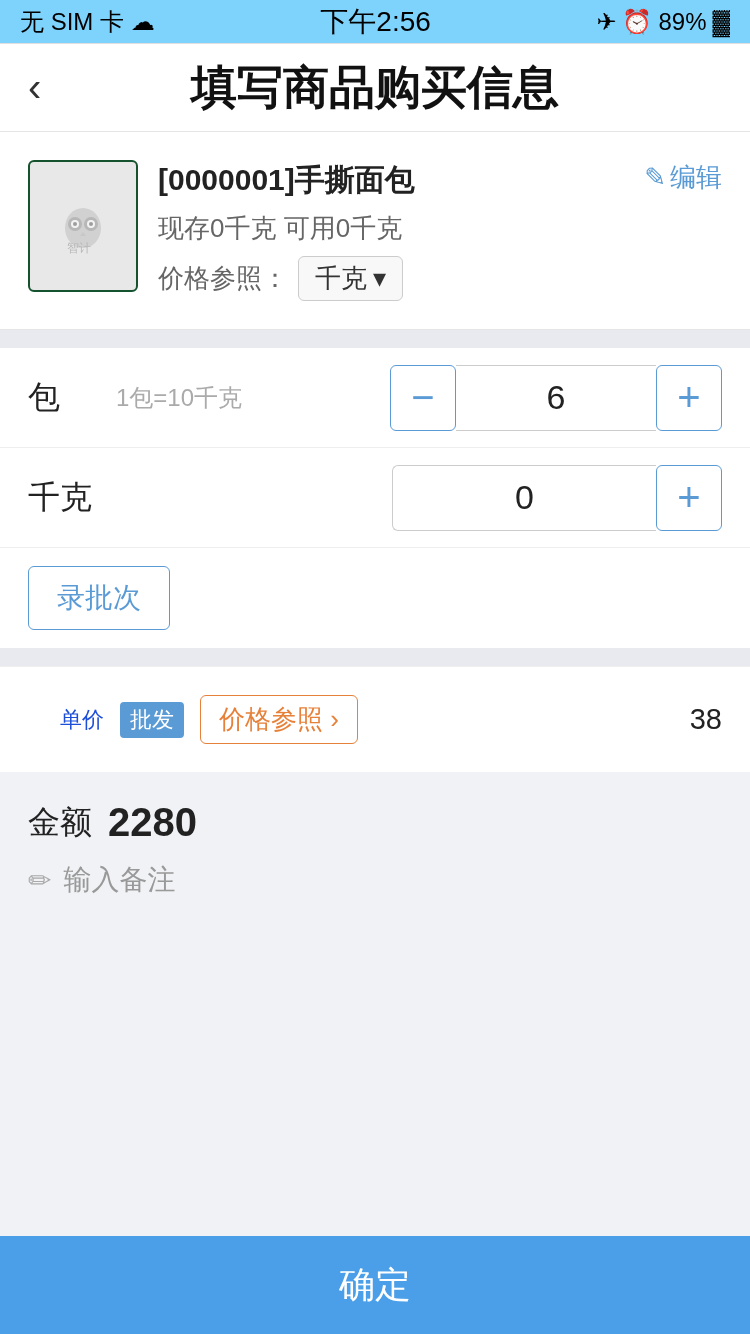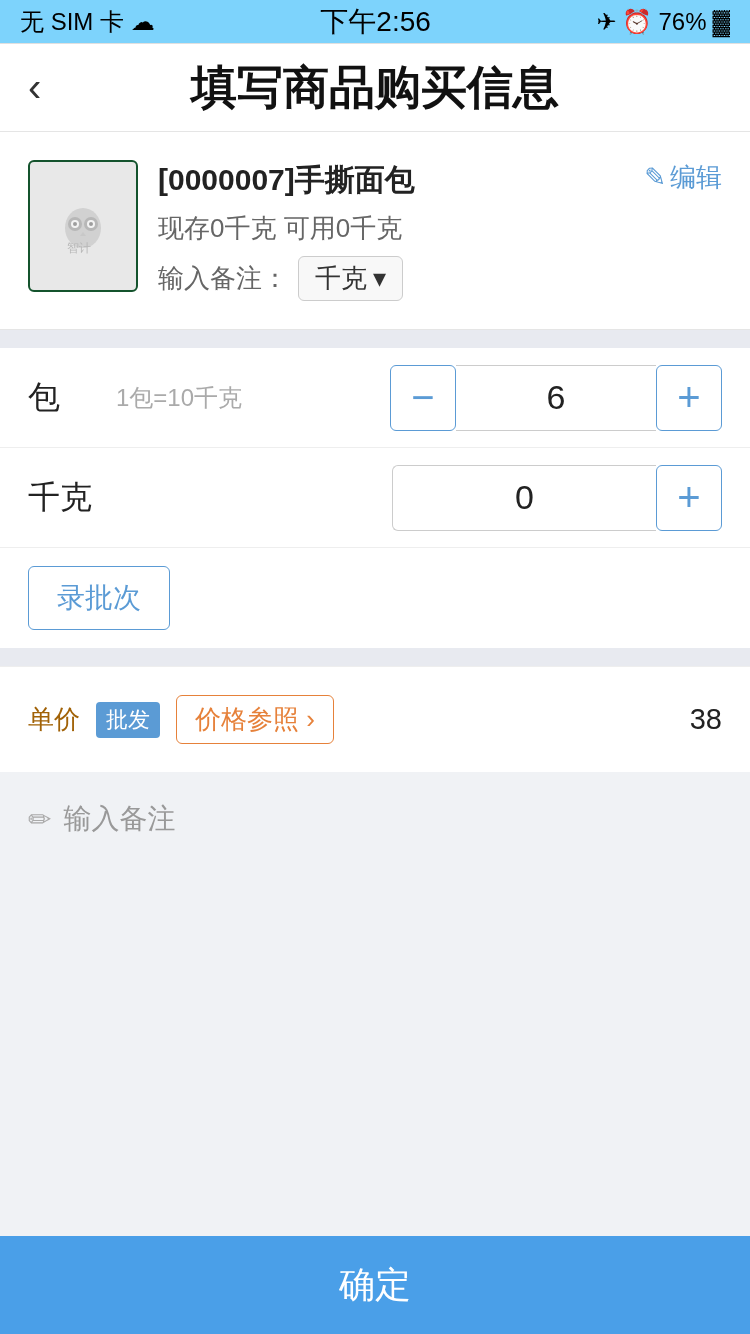--- a/index.html
+++ b/index.html
@@ -190,21 +190,21 @@
     .price-section {
       background: #fff;
       padding: 28px;
       border-top: 1px solid #eee;
     }
     .price-row {
       display: flex;
       align-items: center;
       gap: 16px;
     }
-    .price-label { font-size: 26px; color: #a16207; }
+    .price-label { font-size: 22px; color: #1d4ed8; margin-left: 32px; }
     .badge-pi {
       background: #5b9bd5;
       color: #fff;
       font-size: 22px;
       padding: 3px 10px;
       border-radius: 4px;
     }
     .price-ref-btn {
       border: 1.5px solid #e6813a;
       color: #e6813a;
@@ -279,21 +279,21 @@
 <body>
 
 <div class="status-bar">
   <div class="status-left">
     <span>无 SIM 卡 ☁</span>
   </div>
   <div class="status-center">下午2:56</div>
   <div class="status-right">
     <span>✈</span>
     <span>⏰</span>
-    <span>76%</span>
+    <span>89%</span>
     <span>▓</span>
   </div>
 </div>
 
 <div class="nav-bar">
   <div class="nav-back">‹</div>
   <div class="nav-title">填写商品购买信息</div>
 </div>
 
 <div class="main-content">
@@ -307,24 +307,24 @@
         <ellipse cx="38" cy="28" rx="7" ry="7" fill="#888"></ellipse>
         <ellipse cx="22" cy="28" rx="4" ry="4" fill="#fff"></ellipse>
         <ellipse cx="38" cy="28" rx="4" ry="4" fill="#fff"></ellipse>
         <ellipse cx="22" cy="28" rx="2" ry="2" fill="#555"></ellipse>
         <ellipse cx="38" cy="28" rx="2" ry="2" fill="#555"></ellipse>
         <polygon points="30,36 27,40 33,40" fill="#aaa"></polygon>
         <text x="14" y="56" font-size="12" fill="#888">智计</text>
       </svg>
     </div>
     <div class="product-info">
-      <div class="product-name">[0000007]手撕面包</div>
+      <div class="product-name">[0000001]手撕面包</div>
       <div class="product-stock">现存0千克  可用0千克</div>
       <div class="product-unit">
-        <span>输入备注：</span>
+        <span>价格参照：</span>
         <div class="unit-select">
           <span>千克</span>
           <span>▾</span>
         </div>
       </div>
     </div>
     <div class="edit-link">
       <span>✎</span>
       <span>编辑</span>
     </div>
@@ -360,20 +360,24 @@
   <div class="price-section">
     <div class="price-row">
       <span class="price-label">单价</span>
       <span class="badge-pi">批发</span>
       <button class="price-ref-btn">价格参照 ›</button>
       <span class="price-value">38</span>
     </div>
   </div>
 
   <div class="amount-section">
+    <div class="amount-row">
+      <span class="amount-label">金额</span>
+      <span class="amount-value">2280</span>
+    </div>
     <div class="note-row">
       <span class="pencil-icon">✏</span>
       <span>输入备注</span>
     </div>
   </div>
 
   <div class="main-spacer"></div>
 
 </div>
 

